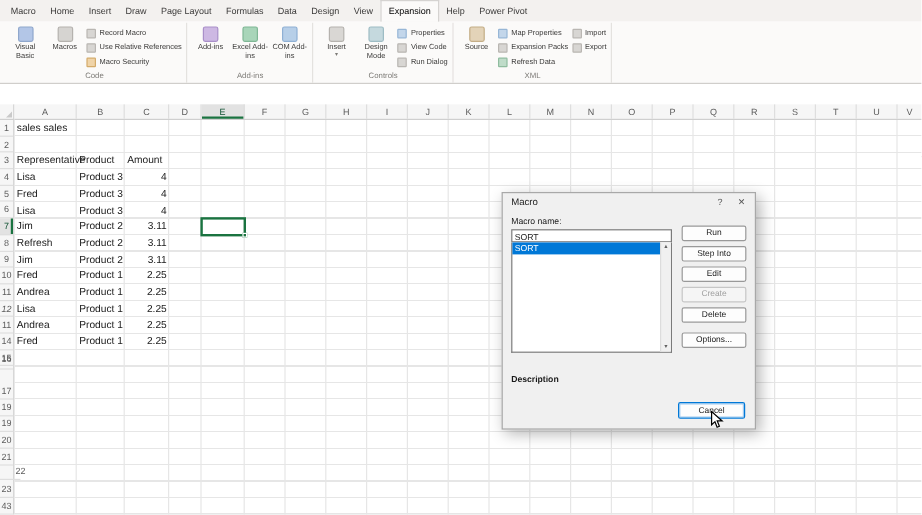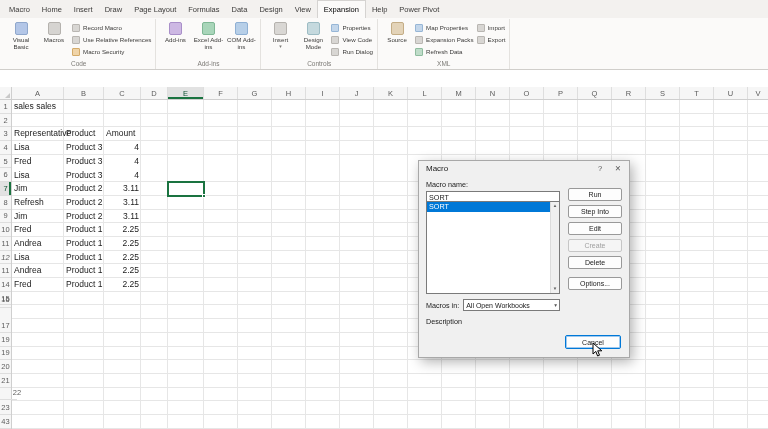--- a/index.html
+++ b/index.html
@@ -74,21 +74,21 @@
   .listitem{height:10px;line-height:10px;padding:0 2px;font-size:7.2px;}
   .listitem.selected{background:#0078d7;color:#fff;width:calc(100% - 9px);}
   .scrollcol{position:absolute;right:0;top:0;bottom:0;width:9px;background:#f0f0f0;border-left:1px solid #dcdcdc;display:flex;flex-direction:column;align-items:center;}
   .scrarrow{font-size:4.5px;color:#606060;line-height:8px;}
   .scrarrow.bottom{margin-top:auto;}
   .macrosin-row{display:flex;align-items:center;gap:4px;margin-top:5px;}
   .macrosin-row .lbl{margin:0;white-space:nowrap;}
   .combo{flex:1;height:12px;border:1px solid #7a7a7a;background:#fff;display:flex;align-items:center;padding:0 2px;font-size:7px;}
   .combo .cv{flex:1;white-space:nowrap;overflow:hidden;}
   .combo-arrow{font-size:5.5px;color:#555;}
-  .desc{margin-top:6px;}
+  .desc{margin-top:17px;font-weight:bold;}
   .dlg-right{width:54px;display:flex;flex-direction:column;margin-top:8px;}
   .dbtn{width:54px;height:13px;margin-bottom:4px;background:#fdfdfd;border:1px solid #999;border-radius:2px;font-family:"Liberation Sans",sans-serif;font-size:7px;color:#1a1a1a;}
   .dbtn.disabled{color:#a0a0a0;border-color:#c6c6c6;background:#f5f5f5;}
   .dbtn.opt{margin-top:4px;}
   .dlg-footer{position:absolute;right:8px;bottom:8px;}
   .dbtn.cancel{width:56px;height:14px;border:1px solid #0078d7;box-shadow:0 0 0 1px #9fc9ef inset;margin:0;}
 
   .cursor{position:absolute;left:592px;top:342px;width:12px;height:16px;pointer-events:none;}
 </style>
 </head>
@@ -361,27 +361,20 @@
     <div class="dlg-left">
       <div class="lbl">Macro name:</div>
       <div class="txtinput">SORT</div>
       <div class="listbox">
         <div class="listitem selected">SORT</div>
         <div class="scrollcol">
           <span class="scrarrow">▲</span>
           <span class="scrarrow bottom">▼</span>
         </div>
       </div>
-      <div class="macrosin-row">
-        <span class="lbl">Macros in:</span>
-        <div class="combo">
-          <span class="cv">All Open Workbooks</span>
-          <span class="combo-arrow">▾</span>
-        </div>
-      </div>
       <div class="lbl desc">Description</div>
     </div>
     <div class="dlg-right">
       <button class="dbtn">Run</button>
       <button class="dbtn">Step Into</button>
       <button class="dbtn">Edit</button>
       <button class="dbtn disabled">Create</button>
       <button class="dbtn">Delete</button>
       <button class="dbtn opt">Options...</button>
     </div>

